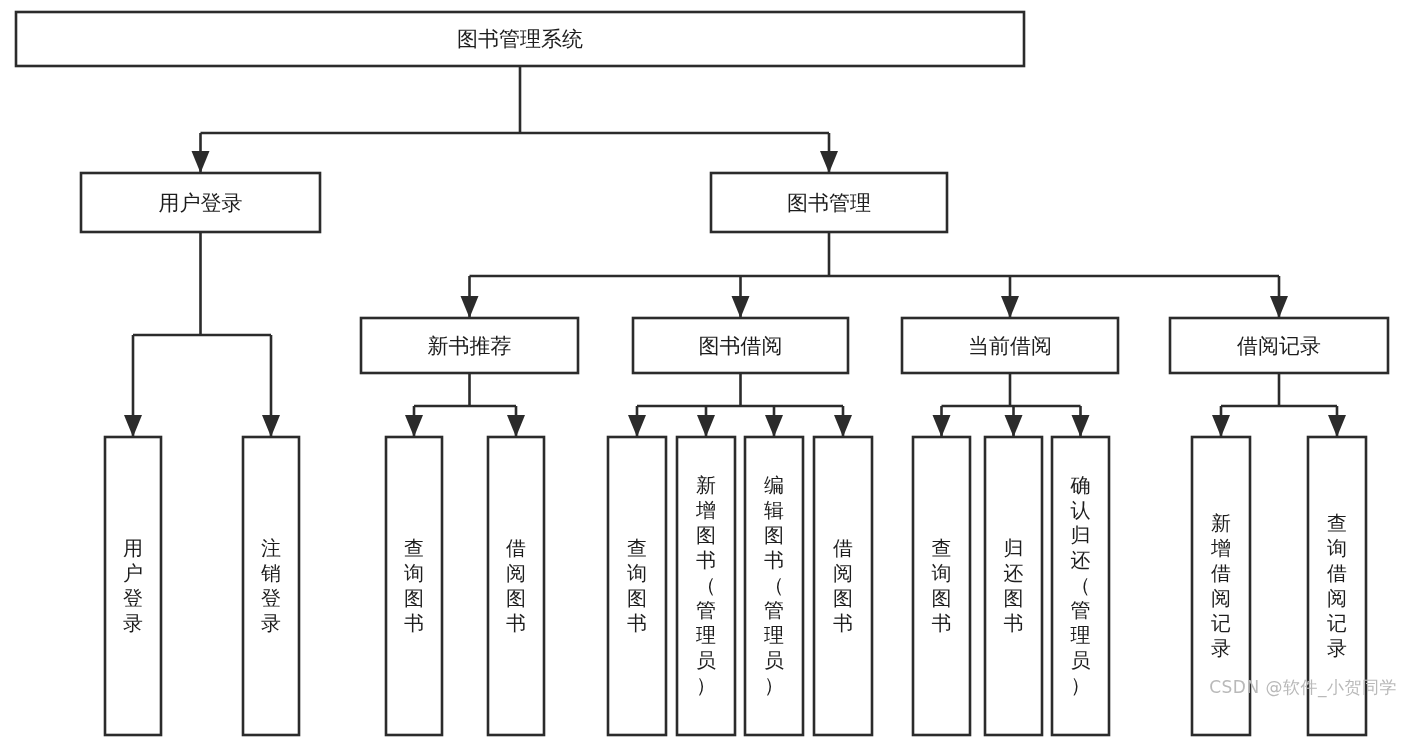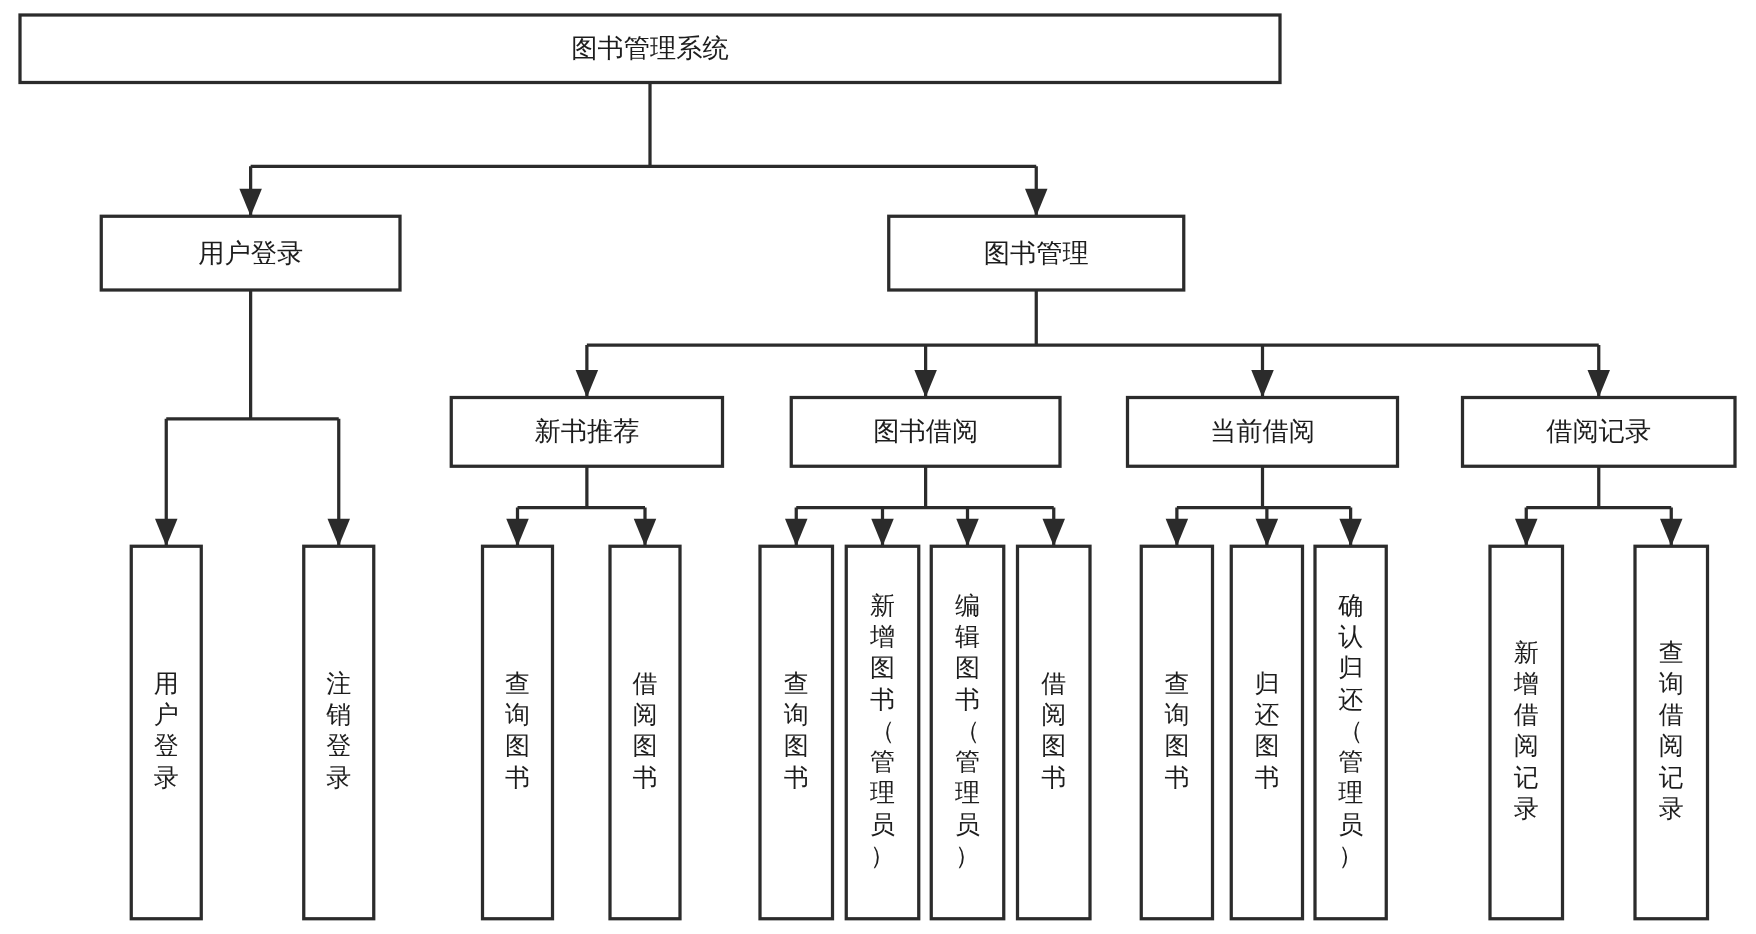--- a/index.html
+++ b/index.html
@@ -197,13 +197,14 @@
         <g>
           <rect x="1192" y="437" width="58" height="298" class="node-box"></rect>
           <text x="1221" y="0" class="node-label vertical"><tspan x="1221" y="523.5">新</tspan><tspan x="1221" y="548.5">增</tspan><tspan x="1221" y="573.5">借</tspan><tspan x="1221" y="598.5">阅</tspan><tspan x="1221" y="623.5">记</tspan><tspan x="1221" y="648.5">录</tspan></text>
         </g>
         <g>
           <rect x="1308" y="437" width="58" height="298" class="node-box"></rect>
           <text x="1337" y="0" class="node-label vertical"><tspan x="1337" y="523.5">查</tspan><tspan x="1337" y="548.5">询</tspan><tspan x="1337" y="573.5">借</tspan><tspan x="1337" y="598.5">阅</tspan><tspan x="1337" y="623.5">记</tspan><tspan x="1337" y="648.5">录</tspan></text>
         </g>
       </g>
   </svg>
+  <div class="watermark">CSDN @软件_小贺同学</div>
 </div>
 
 </body></html>

